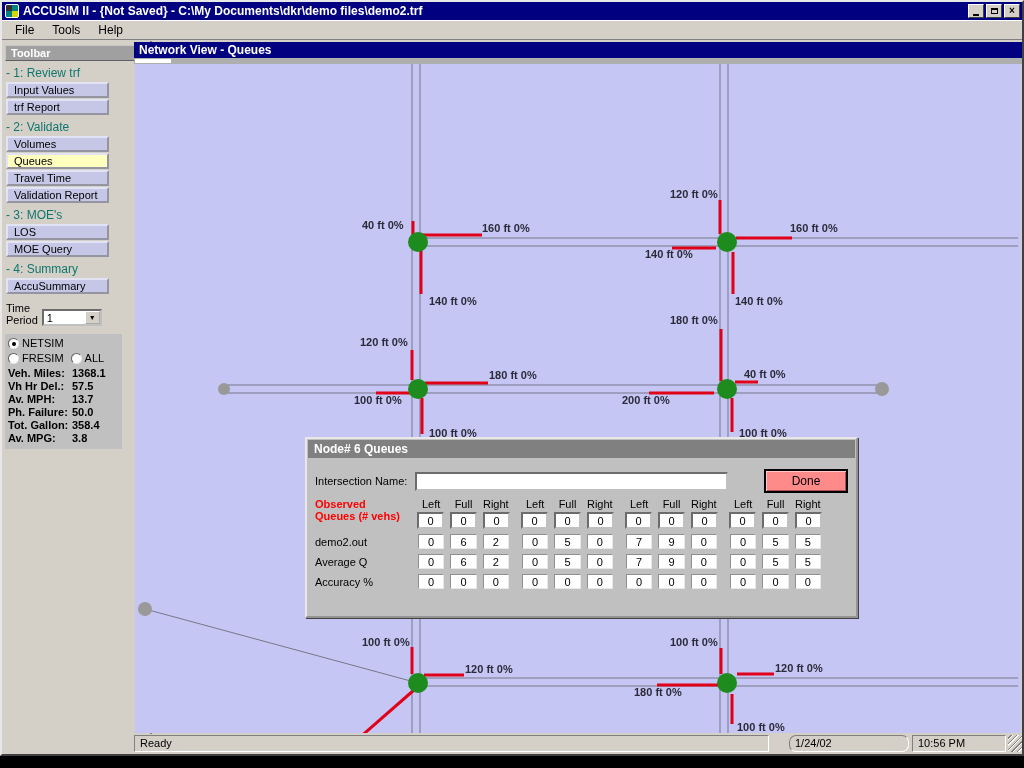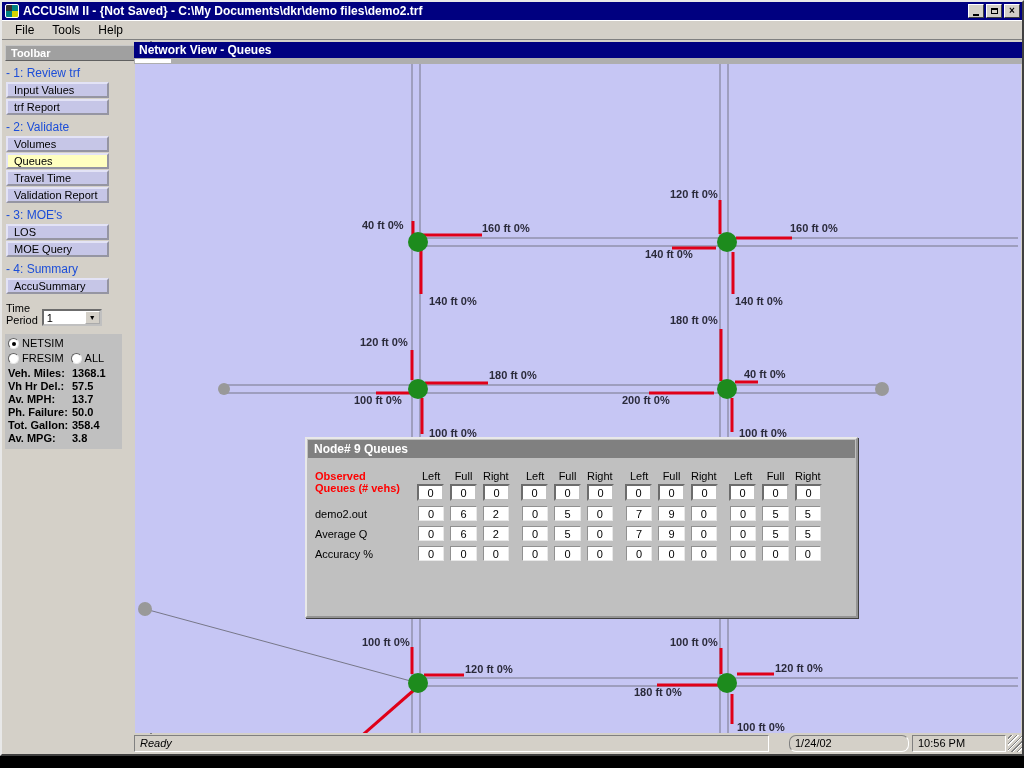--- a/index.html
+++ b/index.html
@@ -26,21 +26,21 @@
   
   .menubar { height:20px; display:flex; align-items:center; padding-left:4px;
              font-size:12px; border-bottom:1px solid #808080; box-shadow:0 1px 0 #fff inset; }
   .menu-item { padding:2px 9px; }
 
   
   .left-panel { position:absolute; left:0; top:39px; width:150px; bottom:2px;
                 background:#d4d0c8; border-right:2px solid; border-right-color:#808080; padding:4px 2px 0 3px; }
   .tb-header { height:16px; background:#a0a0a0; color:#fff; font-weight:bold; font-size:11px;
                padding:1px 5px; border:1px solid; border-color:#c8c8c8 #606060 #606060 #c8c8c8; margin-bottom:3px;}
-  .tb-section { font-size:12px; color:#1d4ed8; margin:5px 0 2px 1px; }
+  .tb-section { font-size:12px; color:#0f766e; margin:5px 0 2px 1px; }
   .tb-btn { display:block; width:103px; height:16px; margin:1px 0 1px 1px; text-align:left;
             background:#c6c6e7; border:2px outset #e3e3f6; font-size:11px;
             font-family:"Liberation Sans",sans-serif; padding:0 0 1px 6px; cursor:pointer; }
   .tb-btn.active { background:#ffffc0; }
   .tp-row { display:flex; align-items:flex-end; margin:8px 0 6px 1px; }
   .tp-label { font-size:11px; line-height:12px; margin-right:4px; }
   .combo { width:60px; height:17px; background:#fff; border:2px inset #c0c0c0;
            display:flex; align-items:center; font-size:11px; }
   .combo-value { flex:1; padding-left:3px; }
   .combo-arrow { width:15px; height:13px; background:#d4d0c8; border:1px outset #fff;
@@ -93,21 +93,21 @@
   .cell { width:27px; height:15px; background:#fff; border:1px solid;
           border-color:#909090 #e8e8e8 #e8e8e8 #909090; text-align:center;
           font-size:11px; line-height:14px; }
   .mt2{margin-top:2px;} .mt4{margin-top:4px;} .mt5{margin-top:5px;} .mt8{margin-top:8px;}
 
   
   .statusbar { position:absolute; left:132px; top:732px; width:888px; height:19px;
                background:#d4d0c8; display:flex; align-items:stretch; padding:1px 0; }
   .sb-cell { border:1px solid; border-color:#808080 #fff #fff #808080; font-size:11px;
              padding:1px 5px; }
-  .sb-msg { flex:1;font-style:italic; }
+  .sb-msg { flex:1; }
   .sb-date { width:120px; margin-left:20px;border-radius:7px; }
   .sb-time { width:94px; margin-left:3px; }
   .sb-grip { width:14px; margin-left:2px; border:none;
              background:repeating-linear-gradient(135deg,#d4d0c8 0 2px,#808080 2px 3px,#fff 3px 4px); }
 </style>
 </head>
 <body>
 
 <div class="app">
 
@@ -243,22 +243,27 @@
         <circle cx="416" cy="387" r="10" fill="#1d8b1d"></circle>
         <circle cx="725" cy="387" r="10" fill="#1d8b1d"></circle>
         <circle cx="416" cy="681" r="10" fill="#1d8b1d"></circle>
         <circle cx="725" cy="681" r="10" fill="#1d8b1d"></circle>
         <circle cx="222" cy="387" r="6" fill="#999999"></circle>
         <circle cx="880" cy="387" r="7" fill="#999999"></circle>
         <circle cx="143" cy="607" r="7" fill="#999999"></circle>
       </svg>
 
     <div class="dialog">
-      <div class="dlg-title">Node# 9 Queues</div>
+      <div class="dlg-title">Node# 6 Queues</div>
       <div class="dlg-body">
+        <div class="dlg-row mt4">
+          <div class="dlg-rowlabel">Intersection Name:</div>
+          <input class="name-input" value="" style="">
+          <button class="done-btn">Done</button>
+        </div>
         <div class="dlg-row mt5" style="align-items:flex-start;">
           <div class="dlg-rowlabel red">Observed
 Queues (# vehs)</div>
           <div>
             <div class="dlg-row" id="subhdr-row">
                 <div class="grp">
                   <div class="subhdr">Left</div>
                   <div class="subhdr">Full</div>
                   <div class="subhdr">Right</div>
                 </div>

